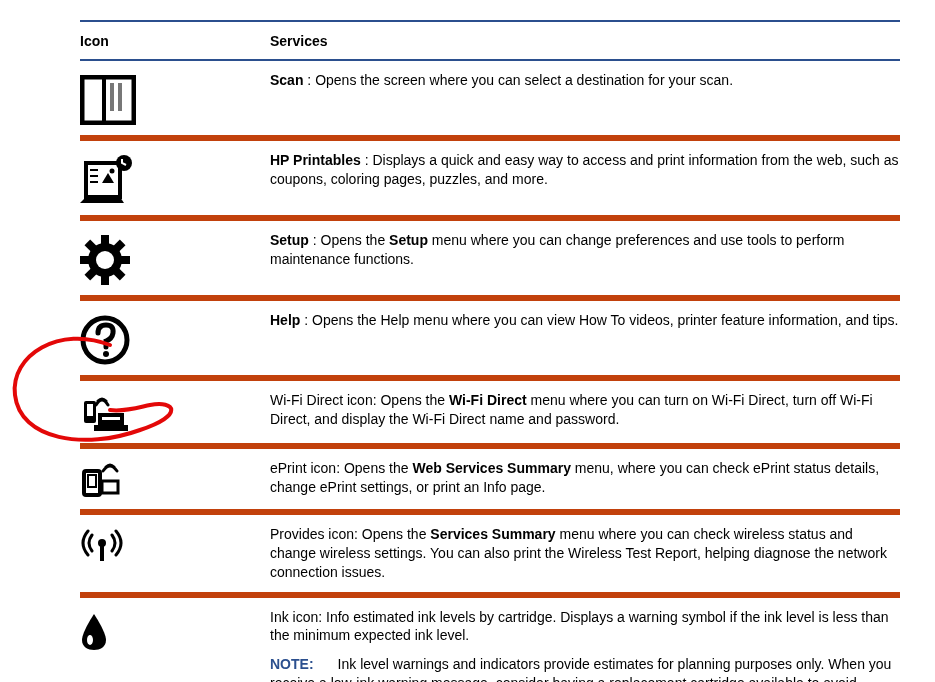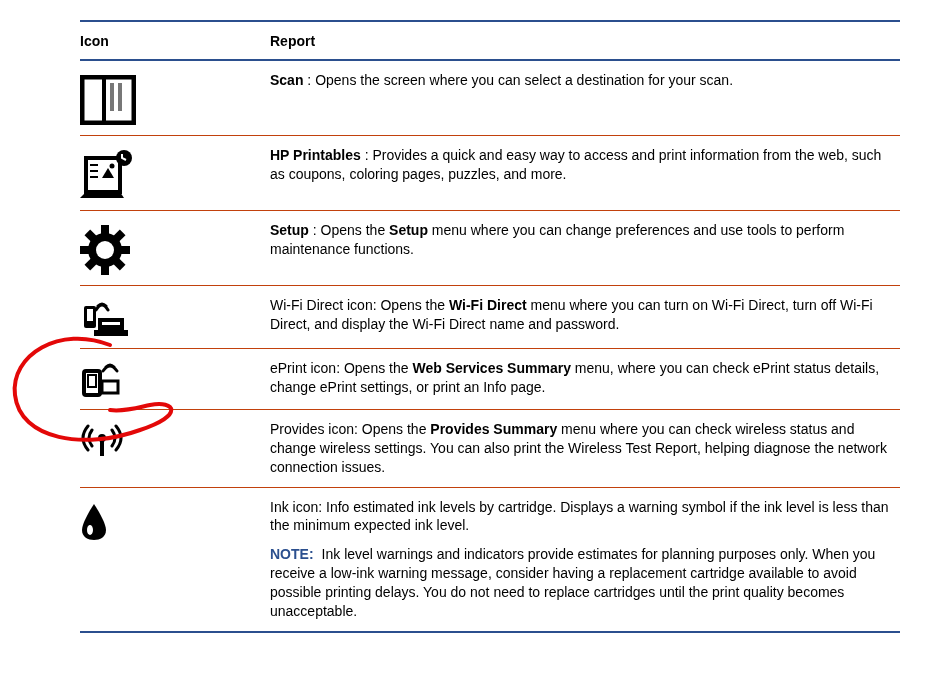--- a/index.html
+++ b/index.html
@@ -24,42 +24,42 @@
   .header-row th {
     text-align: left;
     font-weight: bold;
     padding: 8px 0;
     border-bottom: 2px solid #2b4f8e;
   }
   .header-row .col-icon {
     width: 190px;
   }
   .row td {
-    border-bottom: 1px solid #c2410c;
+    border-bottom: 6px solid #c2410c;
     vertical-align: top;
     padding: 10px 0;
   }
   .row.last td {
     border-bottom: 2px solid #2b4f8e;
   }
   .icon-cell {
     width: 190px;
   }
   .icon-wrap {
     display: flex;
     align-items: flex-start;
     padding-top: 4px;
   }
   .purpose-cell b {
     font-weight: bold;
   }
   .note-label {
     color: #2b4f8e;
     font-weight: bold;
-    margin-right: 8px;
+    margin-right: 24px;
   }
   .note-para {
     margin-top: 10px;
   }
   svg.icon {
     display: block;
   }
   .annot {
     position: absolute;
     pointer-events: none;
@@ -68,21 +68,21 @@
 </head>
 <body>
 
 <table class="table">
   <tbody>
       <tr>
         <td colspan="2" class="top-rule"></td>
       </tr>
   <tr class="header-row">
     <th class="col-icon">Icon</th>
-    <th>Report</th>
+    <th>Services</th>
   </tr>
 
   <tr class="row">
     <td class="icon-cell">
           <div class="icon-wrap">
       <svg class="icon" width="56" height="50" viewBox="0 0 56 50">
         <rect x="2" y="2" width="52" height="46" fill="none" stroke="#000" stroke-width="5"></rect>
         <rect x="22" y="2" width="4" height="46" fill="#000"></rect>
         <rect x="30" y="8" width="4" height="28" fill="#777"></rect>
         <rect x="38" y="8" width="4" height="28" fill="#777"></rect>
@@ -104,21 +104,21 @@
         <path d="M42 4 L42 8 L46 10" stroke="#fff" stroke-width="2" fill="none"></path>
         <rect x="10" y="14" width="8" height="2" fill="#000"></rect>
         <rect x="10" y="20" width="8" height="2" fill="#000"></rect>
         <rect x="10" y="26" width="8" height="2" fill="#000"></rect>
         <path d="M22 28 L28 18 L34 28 Z" fill="#000"></path>
         <circle cx="32" cy="16" r="2.5" fill="#000"></circle>
       </svg>
     </div>
         </td>
     <td class="purpose-cell">
-      <b>HP Printables</b><span> : </span><span>Provides a quick and easy way to access and print information from the web, such as coupons, coloring pages, puzzles, and more.</span>
+      <b>HP Printables</b><span> : </span><span>Displays a quick and easy way to access and print information from the web, such as coupons, coloring pages, puzzles, and more.</span>
     </td>
   </tr>
 
   <tr class="row">
     <td class="icon-cell">
           <div class="icon-wrap">
       <svg class="icon" width="50" height="50" viewBox="0 0 50 50">
         <g transform="translate(25,25)">
           <g id="tooth">
             <rect x="-4" y="-25" width="8" height="10" fill="#000"></rect>
@@ -148,20 +148,34 @@
           <circle r="9" fill="#fff"></circle>
         </g>
       </svg>
     </div>
         </td>
     <td class="purpose-cell">
       <b>Setup</b><span> : </span><span>Opens the </span><b>Setup</b><span> menu where you can change preferences and use tools to perform maintenance functions.</span>
     </td>
   </tr>
 
+  <tr class="row">
+    <td class="icon-cell">
+          <div class="icon-wrap">
+      <svg class="icon" width="50" height="50" viewBox="0 0 50 50">
+        <circle cx="25" cy="25" r="22" fill="none" stroke="#000" stroke-width="5"></circle>
+        <path d="M18 18 Q18 10 26 10 Q34 10 33 18 Q32 24 26 26 L26 32" fill="none" stroke="#000" stroke-width="5" stroke-linecap="round"></path>
+        <circle cx="26" cy="39" r="3" fill="#000"></circle>
+      </svg>
+    </div>
+        </td>
+    <td class="purpose-cell">
+      <b>Help</b><span> : </span><span>Opens the Help menu where you can view How To videos, printer feature information, and tips.</span>
+    </td>
+  </tr>
 
   <tr class="row">
     <td class="icon-cell">
           <div class="icon-wrap">
       <svg class="icon" width="48" height="38" viewBox="0 0 48 38">
         <rect x="4" y="6" width="12" height="22" rx="2" fill="#000"></rect>
         <rect x="7" y="9" width="6" height="12" fill="#fff"></rect>
         <path d="M18 6 Q22 2 26 6 M16 10 Q22 0 28 10" fill="none" stroke="#000" stroke-width="3" stroke-linecap="round"></path>
         <rect x="18" y="18" width="26" height="14" fill="#000"></rect>
         <rect x="22" y="22" width="18" height="3" fill="#fff"></rect>
@@ -195,21 +209,21 @@
           <div class="icon-wrap">
       <svg class="icon" width="44" height="34" viewBox="0 0 44 34">
         <circle cx="22" cy="14" r="4" fill="#000"></circle>
         <rect x="20" y="14" width="4" height="18" fill="#000"></rect>
         <path d="M12 6 Q6 14 12 22 M8 2 Q-2 14 8 26" fill="none" stroke="#000" stroke-width="3" stroke-linecap="round"></path>
         <path d="M32 6 Q38 14 32 22 M36 2 Q46 14 36 26" fill="none" stroke="#000" stroke-width="3" stroke-linecap="round"></path>
       </svg>
     </div>
         </td>
     <td class="purpose-cell">
-      <span>Provides icon: </span><span>Opens the </span><b>Provides Summary</b><span> menu where you can check wireless status and change wireless settings. You can also print the Wireless Test Report, helping diagnose the network connection issues.</span>
+      <span>Provides icon: </span><span>Opens the </span><b>Services Summary</b><span> menu where you can check wireless status and change wireless settings. You can also print the Wireless Test Report, helping diagnose the network connection issues.</span>
     </td>
   </tr>
 
   <tr class="row last">
     <td class="icon-cell">
           <div class="icon-wrap">
       <svg class="icon" width="28" height="40" viewBox="0 0 28 40">
         <path d="M14 2 C14 2 26 20 26 28 C26 35 20 38 14 38 C8 38 2 35 2 28 C2 20 14 2 14 2 Z" fill="#000"></path>
         <ellipse cx="10" cy="28" rx="3" ry="5" fill="#fff"></ellipse>
       </svg>

